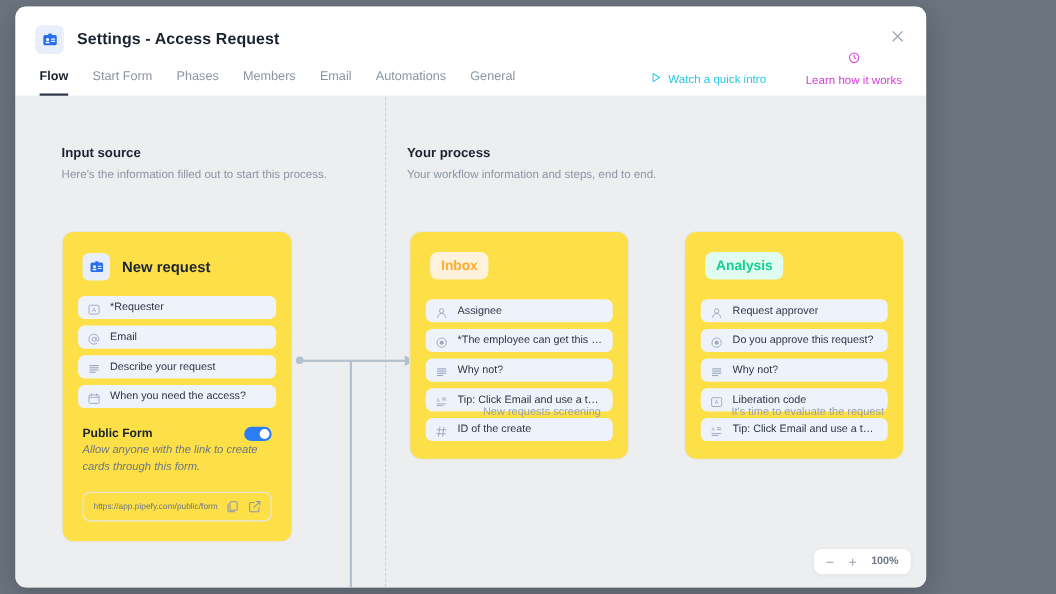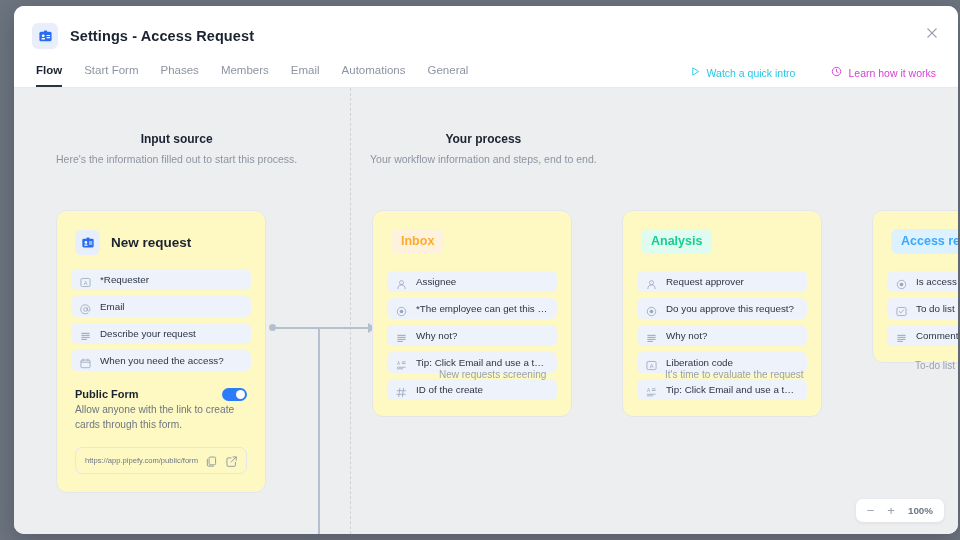--- a/index.html
+++ b/index.html
@@ -7,21 +7,21 @@
     width: 960px; height: 540px;
     font-family: "Liberation Sans", sans-serif;
     background: #6c7480;
     overflow: hidden;
   }
 
   
   .modal {
     position: absolute;
     left: 14px; top: 6px;
-    width: 944px; height: 528px;
+    width: 828px; height: 528px;
     background: #ffffff;
     border-radius: 10px;
     overflow: hidden;
     box-shadow: 0 6px 26px rgba(0,0,0,0.22);
   }
 
   
   .modal-header {
     position: relative;
     height: 82px;
@@ -65,45 +65,45 @@
     white-space: nowrap;
   }
   .tab.active { color: #1b2330; font-weight: bold; border-bottom-color: #2b3442; }
 
   .header-links {
     position: absolute; right: 22px; bottom: 8px;
     display: flex; gap: 36px; align-items: flex-end; margin-top: 14px;
   }
   .hlink { display: flex; align-items: center; gap: 6px; font-size: 10.5px; cursor: pointer; white-space: nowrap; }
   .hlink.intro { color: #29c8e6; }
-  .hlink.works { color: #d63fd6; }
+  .hlink.works { color: #d63fd6; flex-direction: column; }
 
   
   .canvas {
     position: absolute;
     left: 0; top: 82px; right: 0; bottom: 0;
     background: #eceef0;
     overflow: hidden;
   }
   .v-divider {
     position: absolute; left: 336px; top: 0; bottom: 0;
     width: 0; border-left: 1px dashed #cdd2d8;
   }
 
   
   .sec { position: absolute; }
-  .sec-title { font-size: 12px; font-weight: bold; color: #1b2330; text-align: center; }
+  .sec-title { font-size: 12px; font-weight: bold; color: #1b2330; }
   .sec-sub { font-size: 10.5px; color: #8d95a2; margin-top: 7px; }
   .sec-input { left: 42px; top: 44px; }
   .sec-process { left: 356px; top: 44px; }
 
   
   .card {
     position: absolute;
-    background: #fef9c3;
+    background: #fde047;
     border: 1px solid #e3e7ec;
     border-radius: 11px;
   }
   .card-start { left: 42px; top: 122px; width: 210px; }
   .card-p1    { left: 358px; top: 122px; width: 200px; }
   .card-p2    { left: 608px; top: 122px; width: 200px; }
   .card-p3    { left: 858px; top: 122px; width: 200px; }
 
   .card-inner { padding: 16px 14px 16px 14px; }
 
@@ -140,21 +140,21 @@
   .field:last-child { margin-bottom: 0; }
   .field .fi { width: 11px; height: 11px; flex: none; display: block; color: #9aa7bd; }
   .field .flabel {
     font-size: 9.8px; color: #2c3545;
     white-space: nowrap; overflow: hidden; text-overflow: ellipsis;
   }
 
   
   .pf { margin: 17px 4px 2px 4px; position: relative; }
   .pf-title { font-size: 11px; font-weight: bold; color: #1b2330; }
-  .pf-desc { font-size: 10.2px; color: #6d7682; line-height: 1.45; margin-top: 3px; width: 172px; }
+  .pf-desc { font-size: 10.2px; color: #6d7682; line-height: 1.45; margin-top: 3px; width: 172px; font-style: italic; }
   .toggle {
     position: absolute; right: 0; top: 0;
     width: 25px; height: 13px; border-radius: 7px; background: #2a7cf7;
     cursor: pointer;
   }
   .toggle::after {
     content: ""; position: absolute; right: 2px; top: 2px;
     width: 9px; height: 9px; border-radius: 50%; background: #fff;
   }
   .pf-url {

